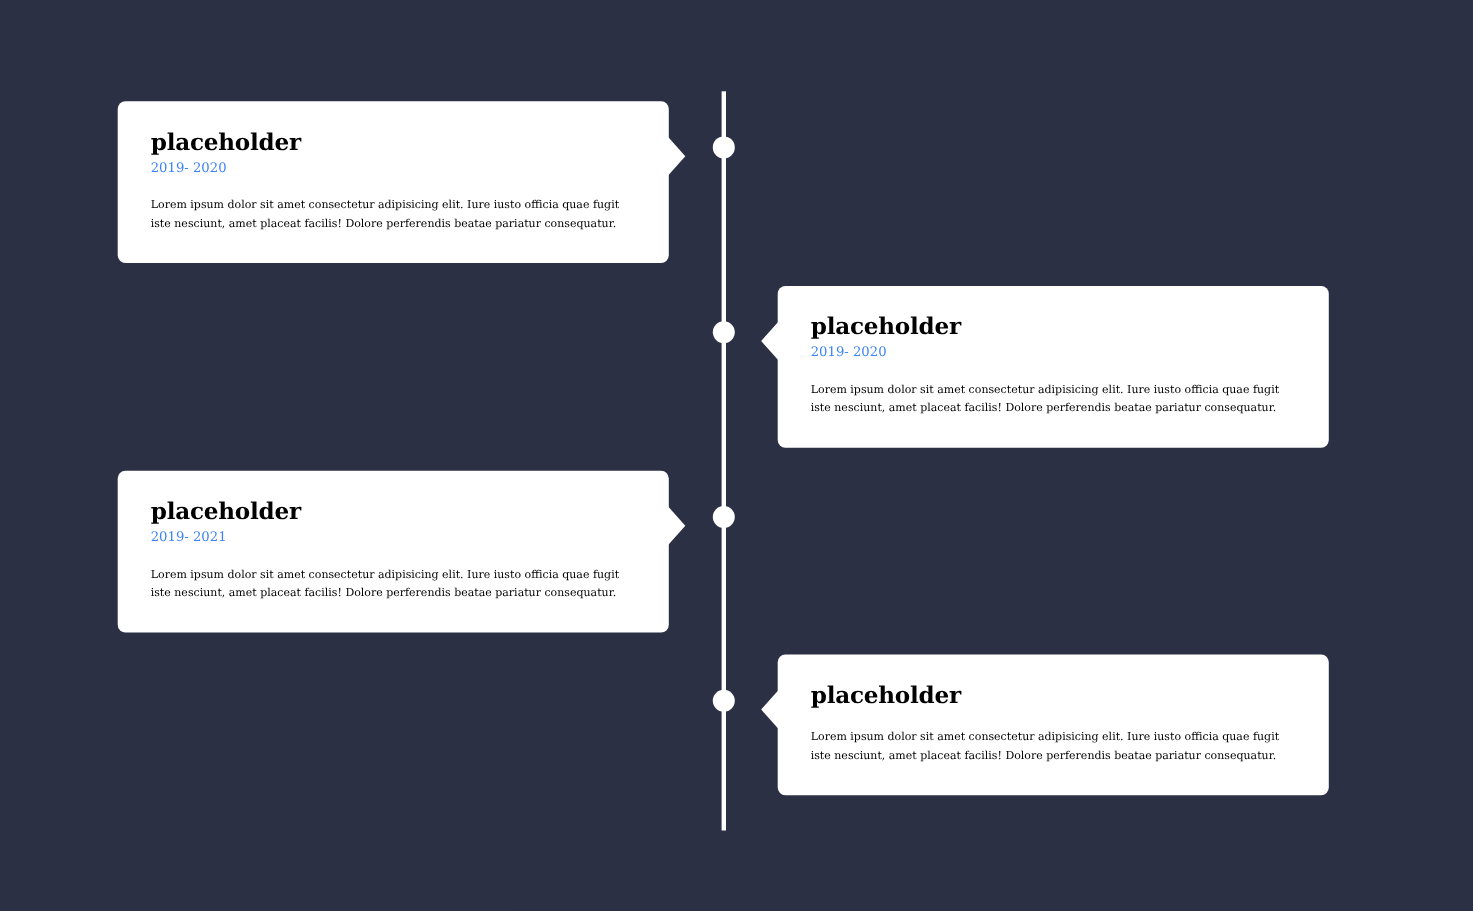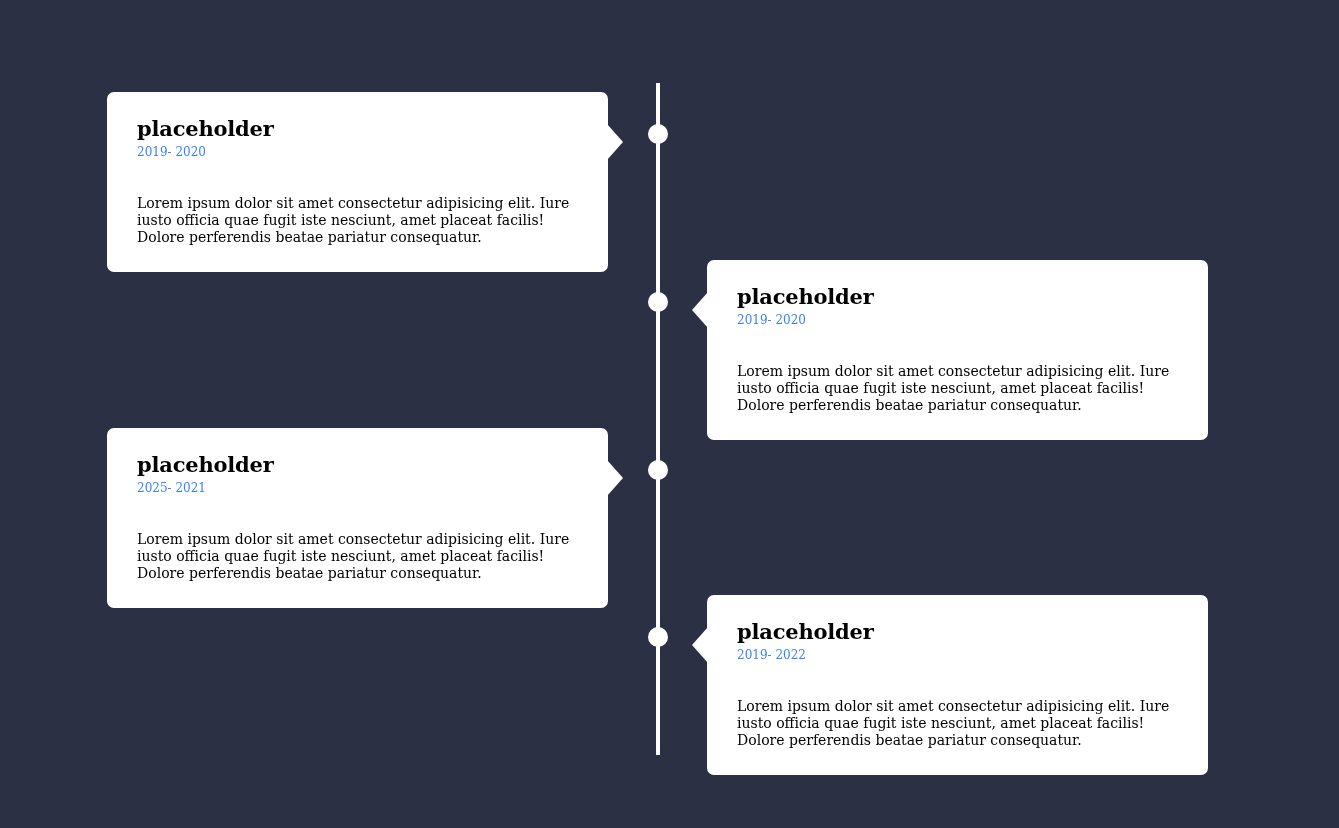--- a/index.html
+++ b/index.html
@@ -94,24 +94,24 @@
   .tl-date {
     font-family: "DejaVu Serif", "Liberation Serif", serif;
     font-size: 12px;
     line-height: 1.35;
     color: #3b82f6;
     margin-top: 3px;
   }
 
   .tl-body {
     font-family: "DejaVu Serif", "Liberation Serif", serif;
-    font-size: 14px;
+    font-size: 10px;
     line-height: 16.8px;
     color: #000000;
-    margin-top: 35px;
+    margin-top: 19px;
   }
 </style>
 </head>
 <body>
 
 <div id="timeline">
 
   <div class="timeline-axis" style="left: 656px; top: 83px; height: 672px; width: 4px; background: rgb(255, 255, 255);"></div>
 
 <div class="tl-card left" style="top: 92px;">
@@ -124,24 +124,23 @@
     <div class="tl-card right" style="top: 260px;">
       <span class="arrow"></span>
       <div class="tl-title">placeholder</div>
       <div class="tl-date">2019- 2020</div>
       <div class="tl-body">Lorem ipsum dolor sit amet consectetur adipisicing elit. Iure iusto officia quae fugit iste nesciunt, amet placeat facilis! Dolore perferendis beatae pariatur consequatur.</div>
     </div>
     <div class="timeline-dot" style="top: 292px; left: 648px;"></div>
     <div class="tl-card left" style="top: 428px;">
       <span class="arrow"></span>
       <div class="tl-title">placeholder</div>
-      <div class="tl-date">2025- 2021</div>
+      <div class="tl-date">2019- 2021</div>
       <div class="tl-body">Lorem ipsum dolor sit amet consectetur adipisicing elit. Iure iusto officia quae fugit iste nesciunt, amet placeat facilis! Dolore perferendis beatae pariatur consequatur.</div>
     </div>
     <div class="timeline-dot" style="top: 460px; left: 648px;"></div>
     <div class="tl-card right" style="top: 595px;">
       <span class="arrow"></span>
       <div class="tl-title">placeholder</div>
-      <div class="tl-date">2019- 2022</div>
       <div class="tl-body">Lorem ipsum dolor sit amet consectetur adipisicing elit. Iure iusto officia quae fugit iste nesciunt, amet placeat facilis! Dolore perferendis beatae pariatur consequatur.</div>
     </div>
     <div class="timeline-dot" style="top: 627px; left: 648px;"></div>
   </div>
 
 </body></html>

